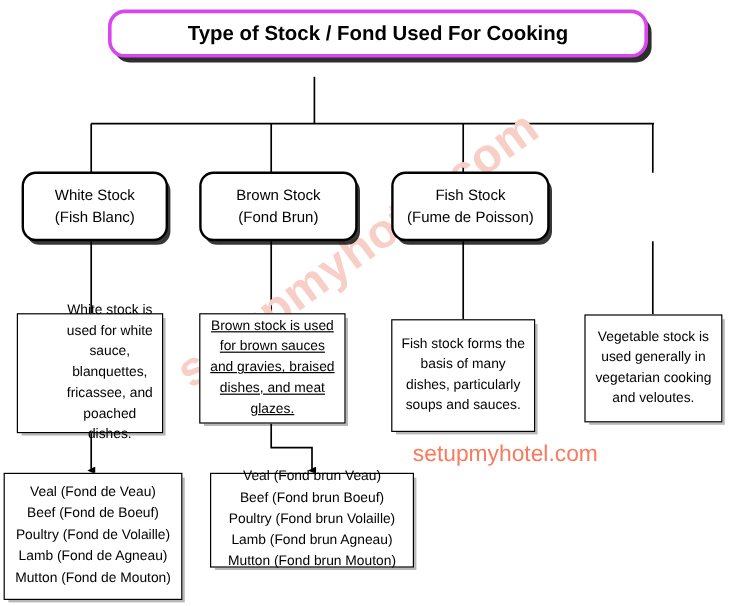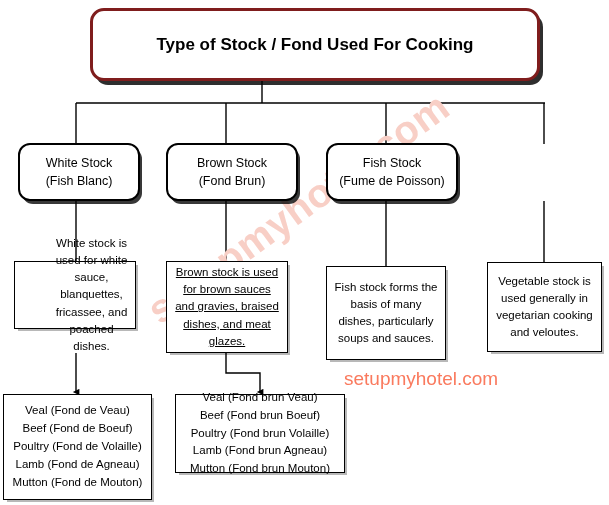--- a/index.html
+++ b/index.html
@@ -58,22 +58,22 @@
     align-items: center;
     justify-content: center;
     text-align: center;
     color: #000000;
   }
 
   .title-node {
     left: 90px;
     top: 8px;
     width: 450px;
-    height: 73px;
-    border: 3px solid #7f1d1d;
+    height: 40px;
+    border: 3px solid #d946ef;
     border-radius: 14px;
     font-size: 17px;
     font-weight: bold;
     box-shadow: 4px 5px 0 -1px rgba(0,0,0,0.82);
   }
 
   .stock-node {
     width: 122px;
     height: 58px;
     top: 143px;
@@ -89,21 +89,21 @@
   .stock-4 { left: 486px; width: 116px; }
 
   .desc-node {
     top: 261px;
     border: 1.5px solid #000000;
     font-size: 11.5px;
     line-height: 1.5;
     padding: 4px 6px;
     box-shadow: 3px 3px 0 -1px rgba(0,0,0,0.28);
   }
-  .desc-1 { left: 14px;  width: 122px; height: 68px; padding-left: 39px; }
+  .desc-1 { left: 14px;  width: 122px; height: 100px; padding-left: 39px; }
   .desc-2 { left: 166px; width: 122px; height: 92px; text-decoration: underline; }
   .desc-3 { left: 326px; width: 120px; height: 94px; top: 266px; }
   .desc-4 { left: 487px; width: 115px; height: 90px; top: 262px; }
 
   .list-node {
     top: 394px;
     border: 1.5px solid #000000;
     font-size: 11.5px;
     line-height: 1.55;
     padding: 4px 6px;

